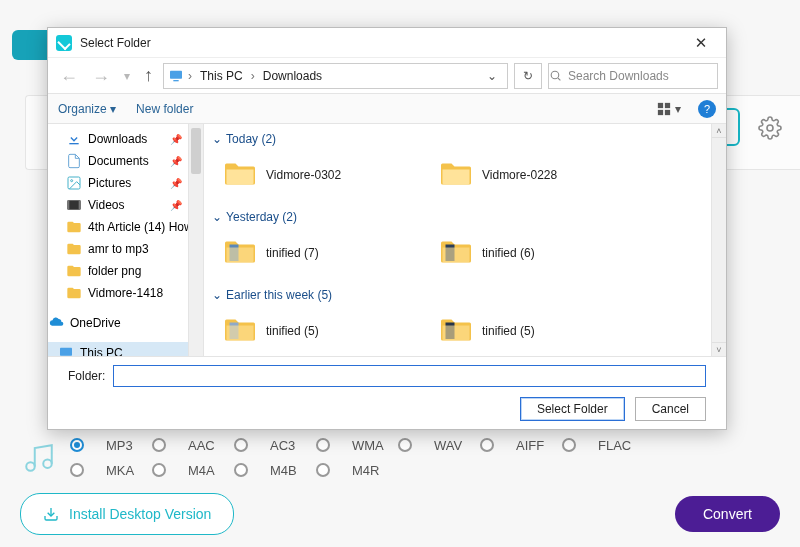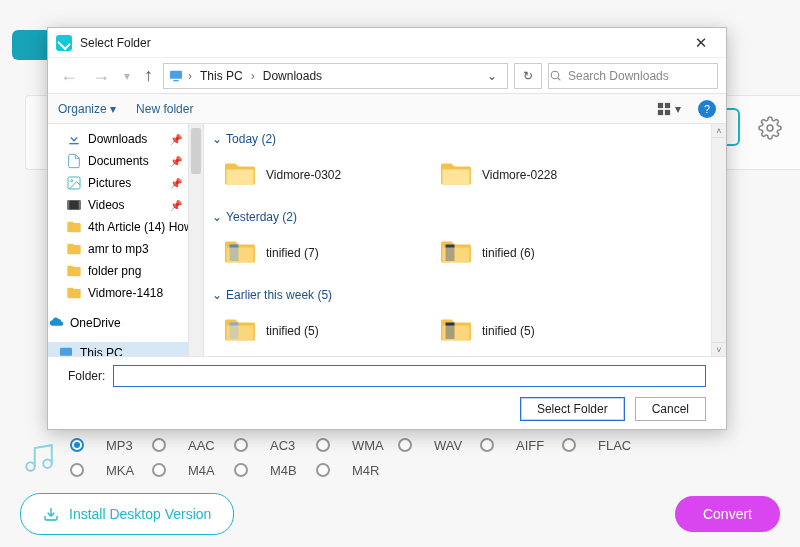--- a/index.html
+++ b/index.html
@@ -55,21 +55,21 @@
   .bottom-bar {
     position: absolute; left: 0; right: 0; bottom: 10px; height: 46px;
     display: flex; justify-content: space-between; align-items: center; padding: 0 20px;
   }
   .install-btn {
     border: 1px solid #1fb8c8; color: #1fb8c8; background: #fff;
     border-radius: 20px; padding: 12px 22px; display: flex; gap: 10px; align-items: center;
     font-size: 14px;
   }
   .convert-btn {
-    background: #d946ef; color: #fff; border: none; border-radius: 20px;
+    background: #4c1d95; color: #fff; border: none; border-radius: 20px;
     padding: 10px 28px; font-size: 14px;
   }
 
   
   .dialog {
     position: absolute; left: 47px; top: 27px; width: 680px; height: 403px;
     background: #fff; border: 1px solid #bcbcbc; box-shadow: 0 4px 18px rgba(0,0,0,0.25);
     display: flex; flex-direction: column;
   }
   .titlebar {

